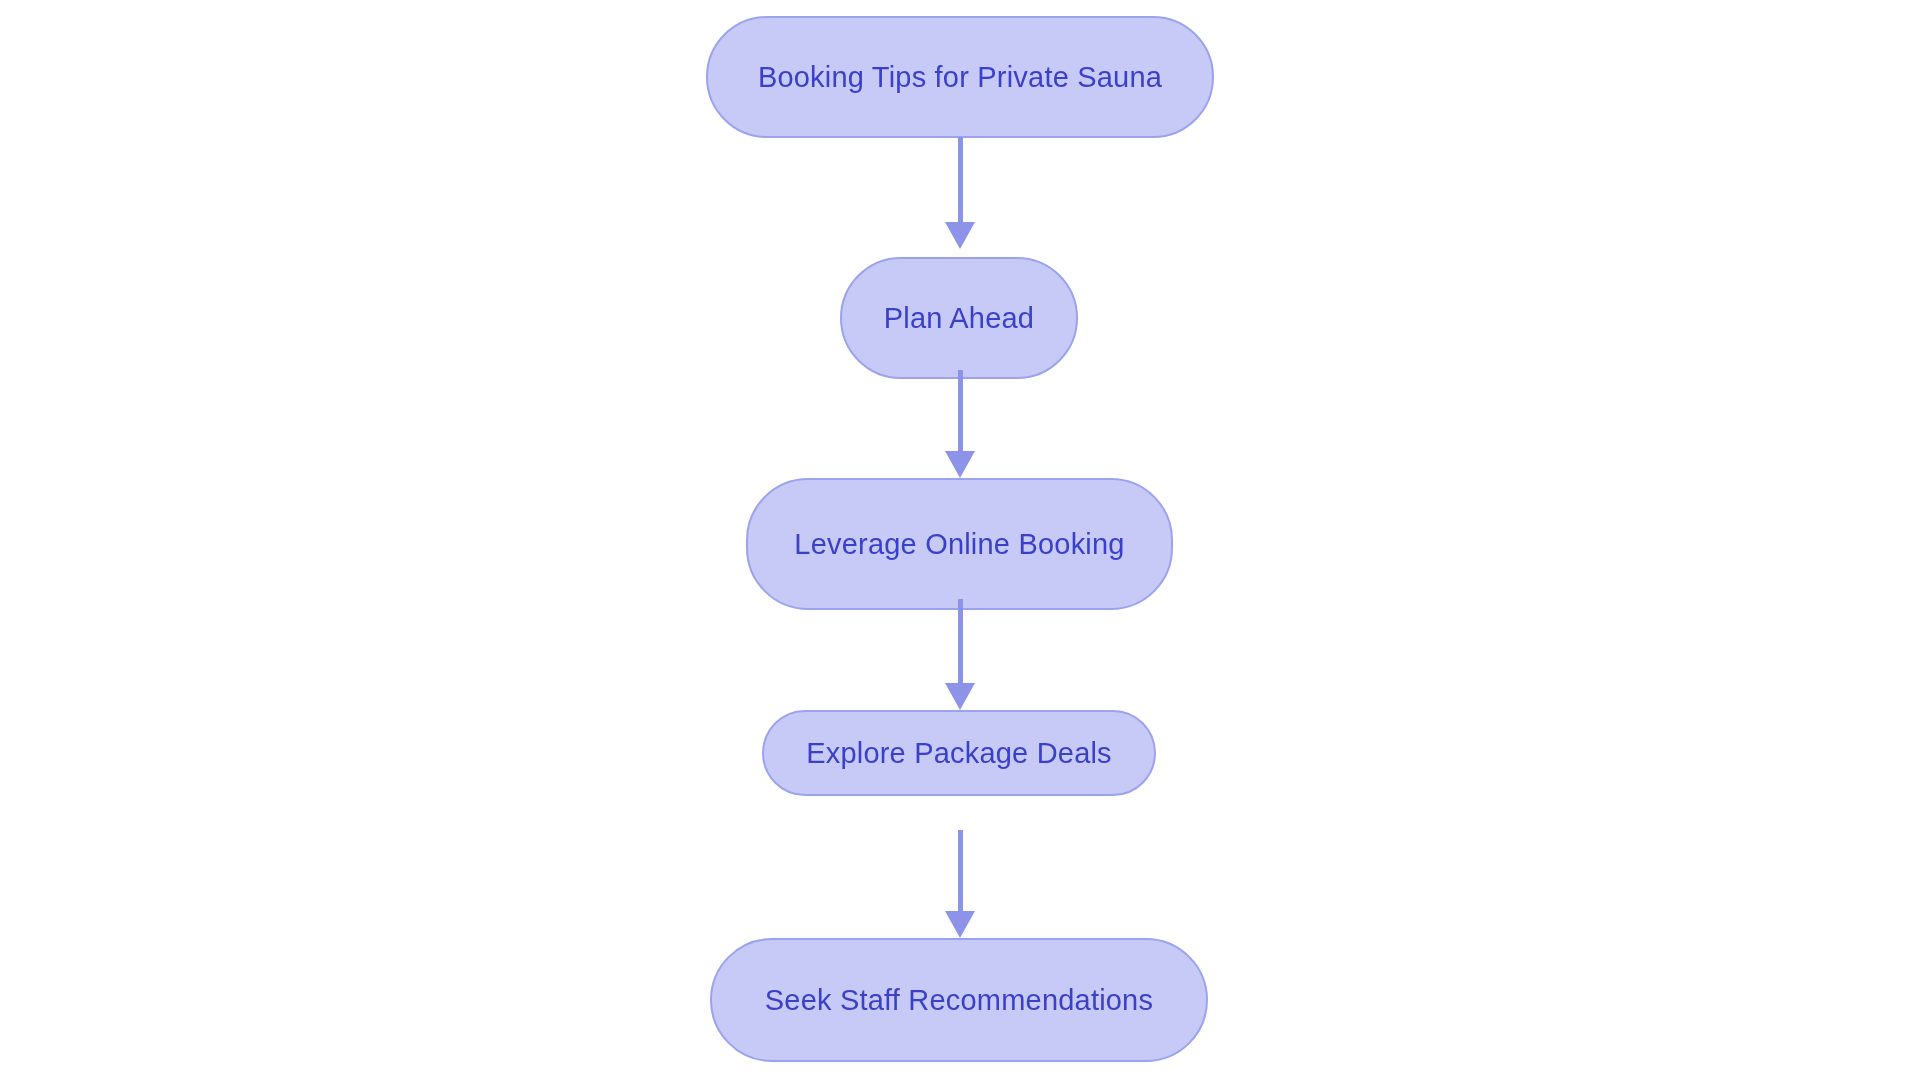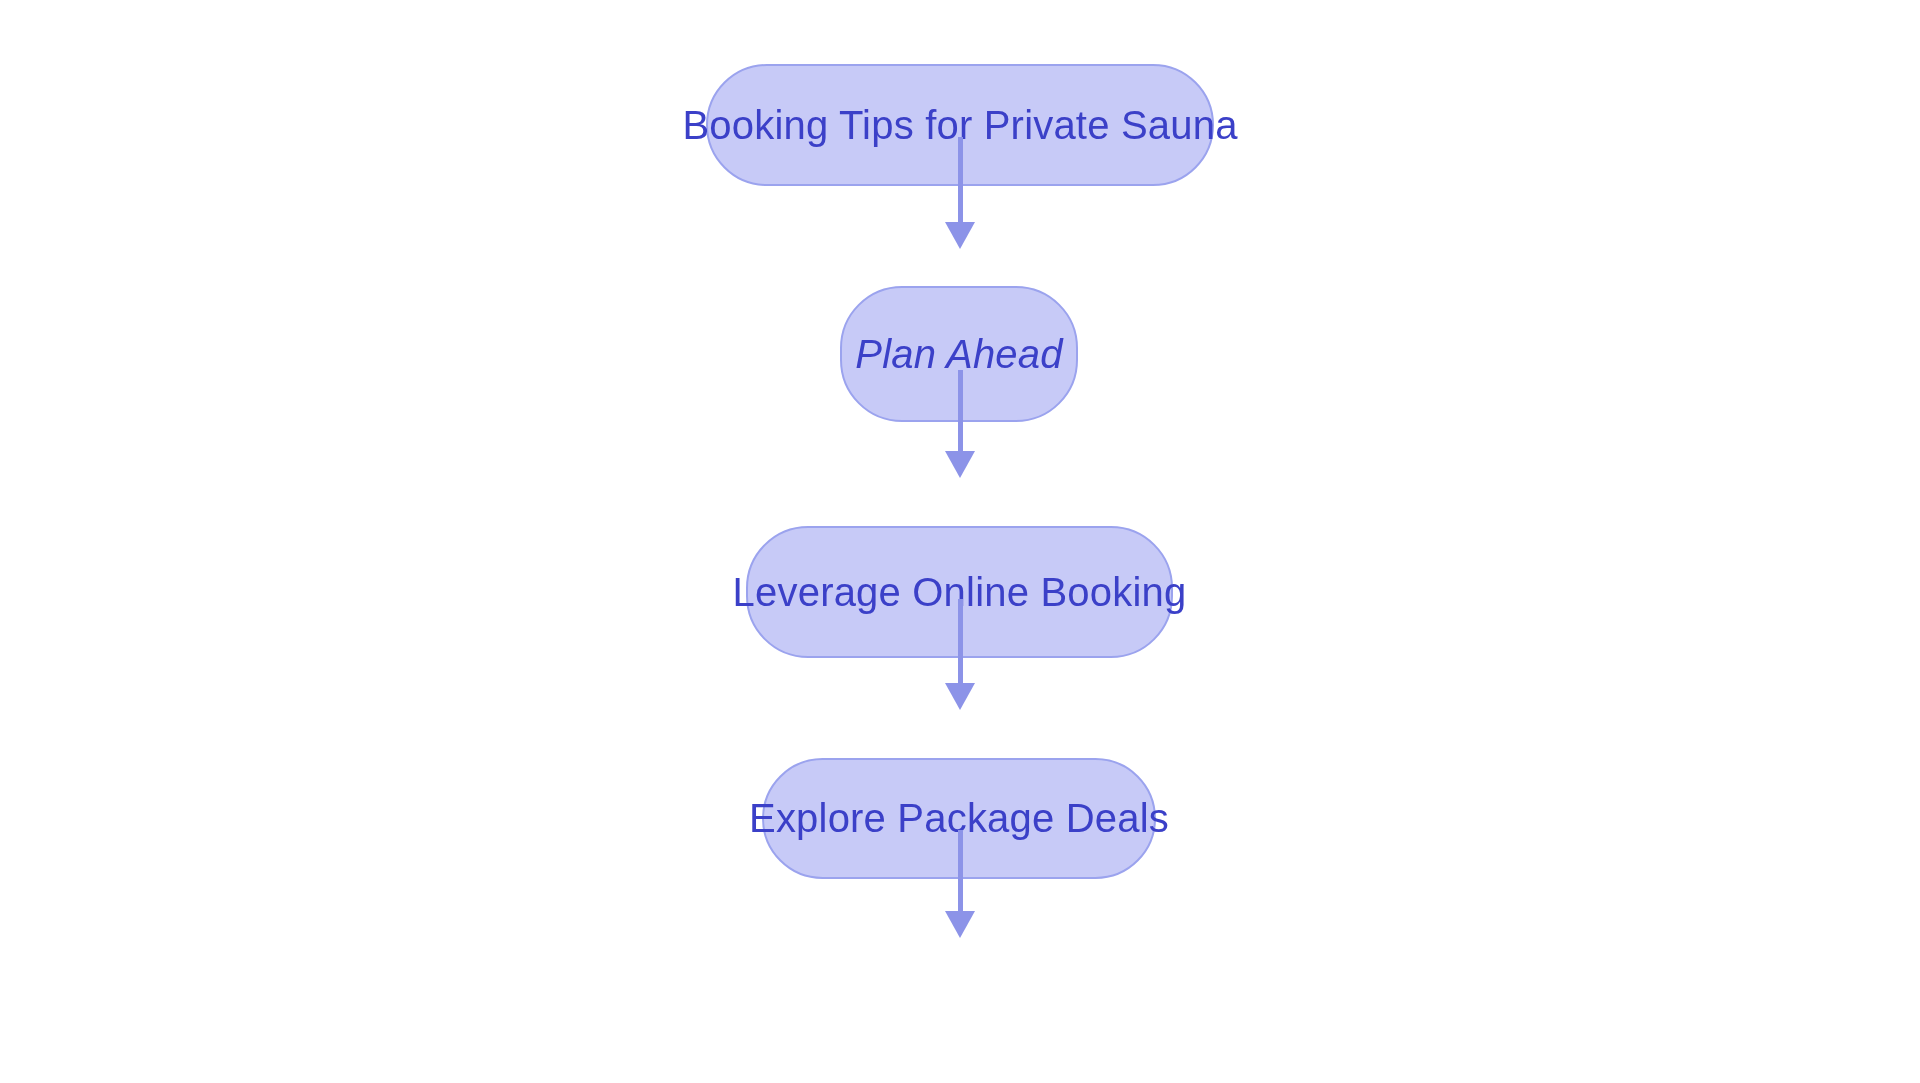--- a/index.html
+++ b/index.html
@@ -24,31 +24,30 @@
   }
   .flow-node {
     position: absolute;
     display: flex;
     align-items: center;
     justify-content: center;
     background: var(--node-fill);
     border: 2px solid var(--node-border);
     border-radius: 62px;
     color: var(--node-text);
-    font-size: 40px;
+    font-size: 29px;
     font-weight: 400;
     letter-spacing: 0.2px;
     text-align: left;
     white-space: nowrap;
-    margin-top: 48px;
   }
   .node-1 { left: 706px; top: 16px;  width: 508px; height: 122px; }
-  .node-2 { left: 840px; top: 238px; width: 238px; height: 136px; font-style: italic; }
+  .node-2 { left: 840px; top: 257px; width: 238px; height: 122px; }
   .node-3 { left: 746px; top: 478px; width: 427px; height: 132px; }
-  .node-4 { left: 762px; top: 710px; width: 394px; height: 121px; }
+  .node-4 { left: 762px; top: 710px; width: 394px; height: 86px; }
   .node-5 { left: 710px; top: 938px; width: 498px; height: 124px; }
 
   .arrow {
     position: absolute;
     left: 945px;            
     width: 30px;
     display: flex;
     flex-direction: column;
     align-items: center;
   }
@@ -102,14 +101,17 @@
 
   <div class="flow-node node-4">
     <span>Explore Package Deals</span>
   </div>
 
   <div class="arrow arrow-4">
     <div class="shaft"></div>
     <div class="head"></div>
   </div>
 
+  <div class="flow-node node-5">
+    <span>Seek Staff Recommendations</span>
+  </div>
 
 </div>
 
 </body></html>

